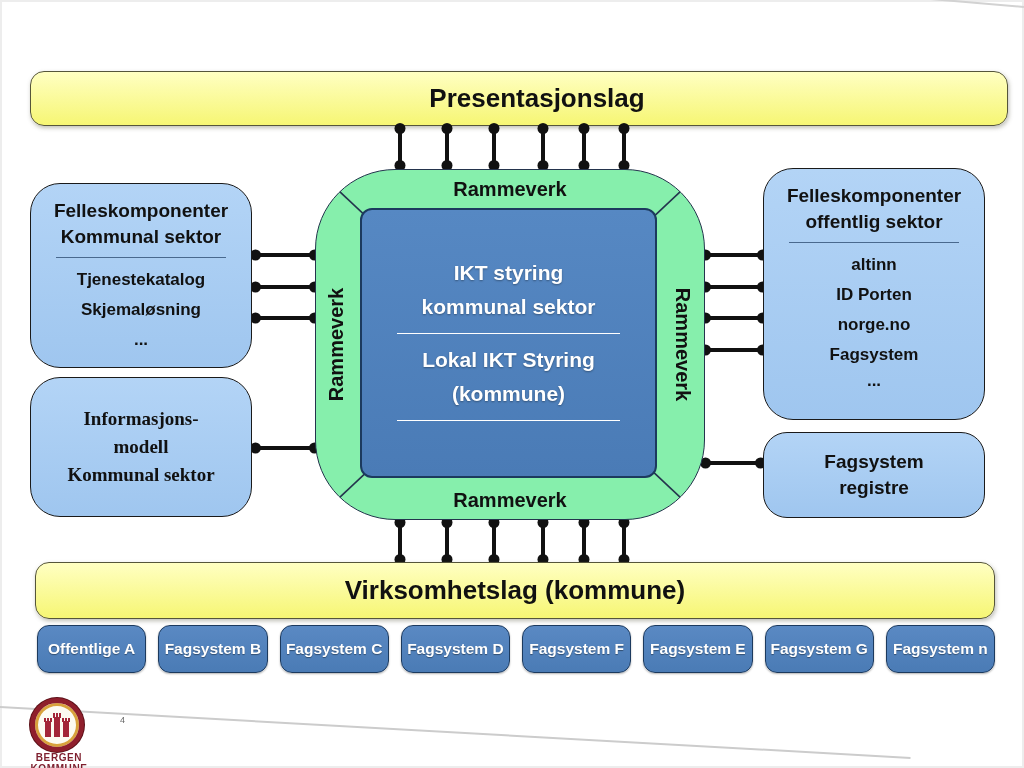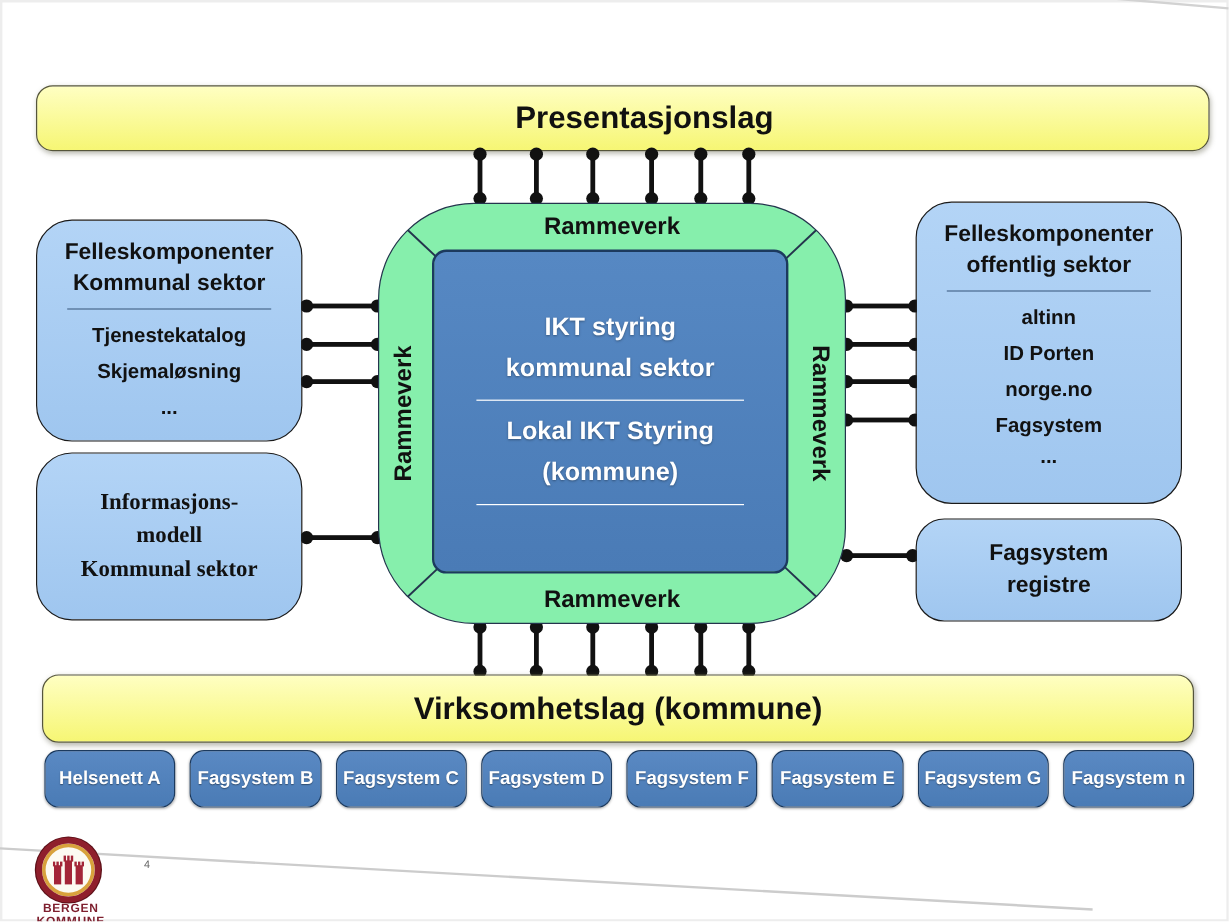--- a/index.html
+++ b/index.html
@@ -192,21 +192,21 @@
   <div class="sbox rb">
     <div class="title">Fagsystem</div>
     <div class="title">registre</div>
   </div>
 
   <div class="bar bottom">
     <span>Virksomhetslag (kommune)</span>
   </div>
 
   <div class="fagrow">
-    <div class="fag">Helsenett A</div>
+    <div class="fag">Offentlige A</div>
     <div class="fag">Fagsystem B</div>
     <div class="fag">Fagsystem C</div>
     <div class="fag">Fagsystem D</div>
     <div class="fag">Fagsystem F</div>
     <div class="fag">Fagsystem E</div>
     <div class="fag">Fagsystem G</div>
     <div class="fag">Fagsystem n</div>
   </div>
 
   <div class="logo-circle">

